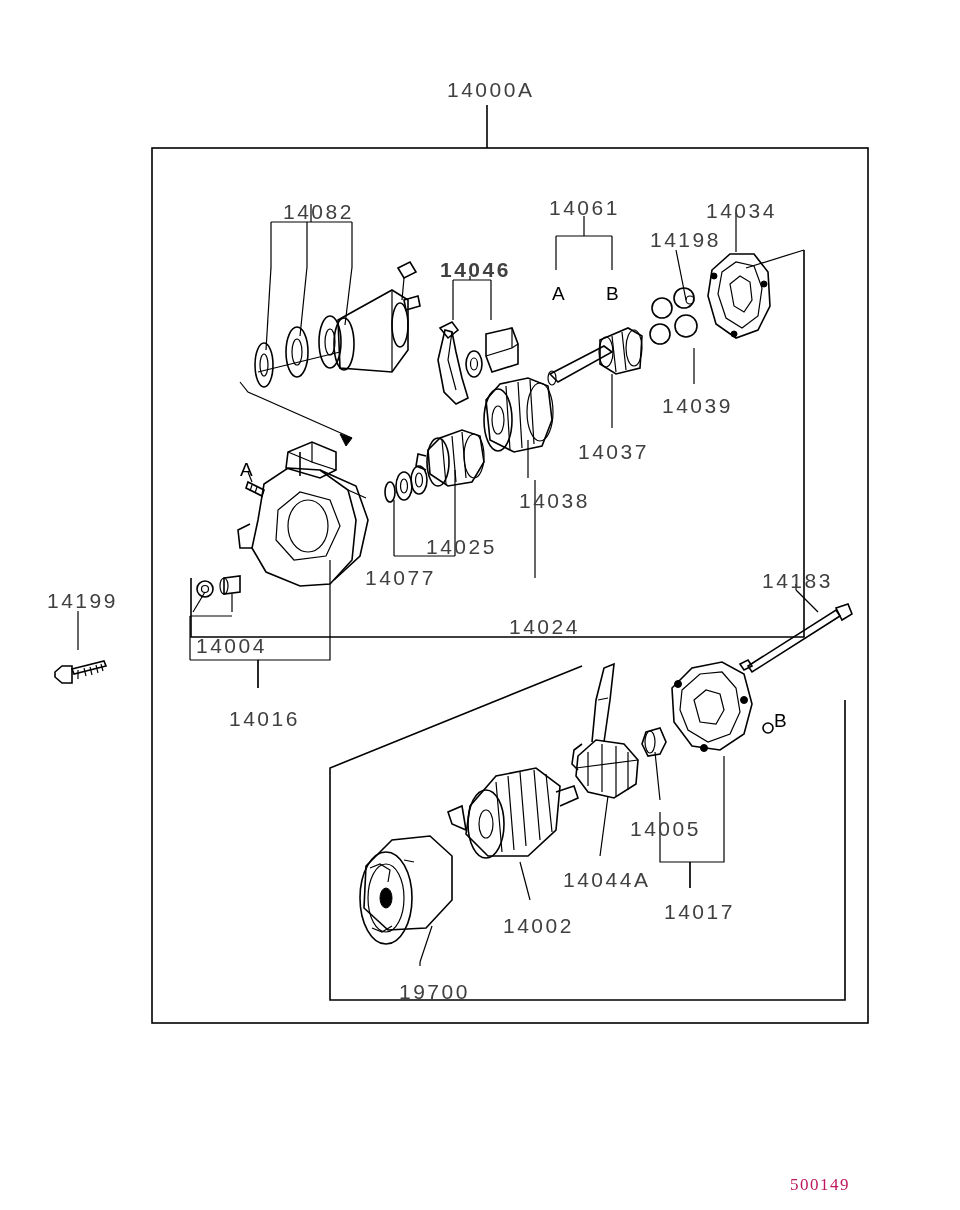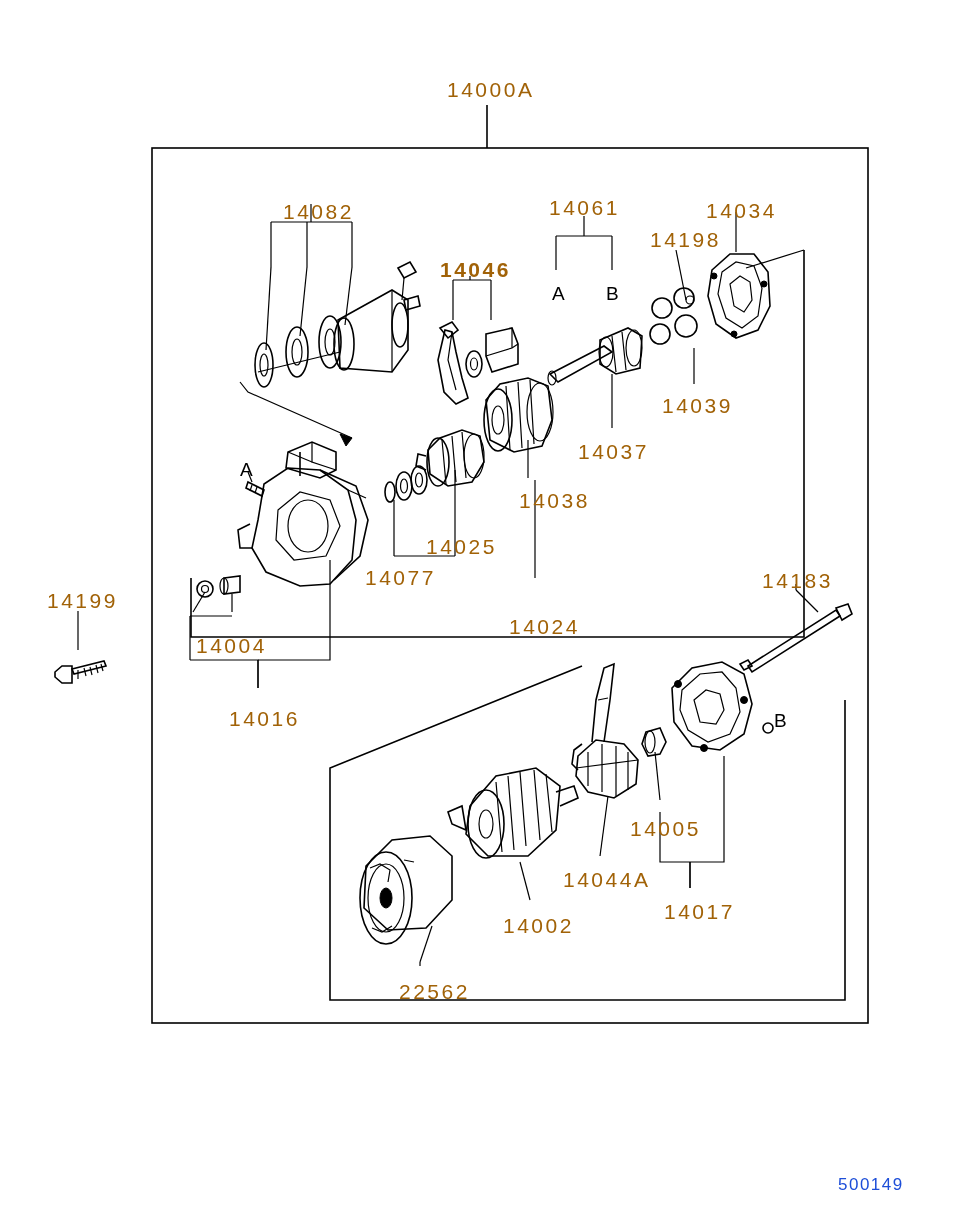--- a/index.html
+++ b/index.html
@@ -15,38 +15,37 @@
     width: 960px;
     height: 1210px;
     background: #ffffff;
     overflow: hidden;
   }
   .lbl {
     position: absolute;
     font-family: "Liberation Sans", sans-serif;
     font-size: 21px;
     letter-spacing: 2.5px;
-    color: #a16207;
+    color: #404040;
     white-space: nowrap;
   }
   .lbl-sm {
     position: absolute;
     font-family: "Liberation Sans", sans-serif;
     font-size: 19px;
     color: #000000;
     white-space: nowrap;
   }
   .footer-code {
     position: absolute;
-    font-family: Liberation Sans, sans-serif;
+    font-family: Liberation Serif, serif;
     font-size: 17px;
     letter-spacing: 1.5px;
-    color: #1d4ed8;
+    color: #be185d;
     white-space: nowrap;
-    margin-left: 48px;
   }
   svg.art {
     position: absolute;
     left: 0;
     top: 0;
     width: 960px;
     height: 1210px;
   }
   .stroke {
     fill: none;
@@ -327,21 +326,21 @@
   <div class="lbl" style="left:365px; top:566px;">14077</div>
   <div class="lbl" style="left:509px; top:615px;">14024</div>
   <div class="lbl" style="left:196px; top:634px;">14004</div>
   <div class="lbl" style="left:229px; top:707px;">14016</div>
   <div class="lbl" style="left:47px; top:589px;">14199</div>
   <div class="lbl" style="left:762px; top:569px;">14183</div>
   <div class="lbl" style="left:630px; top:817px;">14005</div>
   <div class="lbl" style="left:563px; top:868px;">14044A</div>
   <div class="lbl" style="left:664px; top:900px;">14017</div>
   <div class="lbl" style="left:503px; top:914px;">14002</div>
-  <div class="lbl" style="left:399px; top:980px;">22562</div>
+  <div class="lbl" style="left:399px; top:980px;">19700</div>
 
   <div class="lbl-sm" style="left:552px; top:283px;">A</div>
   <div class="lbl-sm" style="left:606px; top:283px;">B</div>
   <div class="lbl-sm" style="left:240px; top:459px;">A</div>
   <div class="lbl-sm" style="left:774px; top:710px;">B</div>
 
   <div class="footer-code" style="left:790px; top:1175px;">500149</div>
 
 </div>
 

